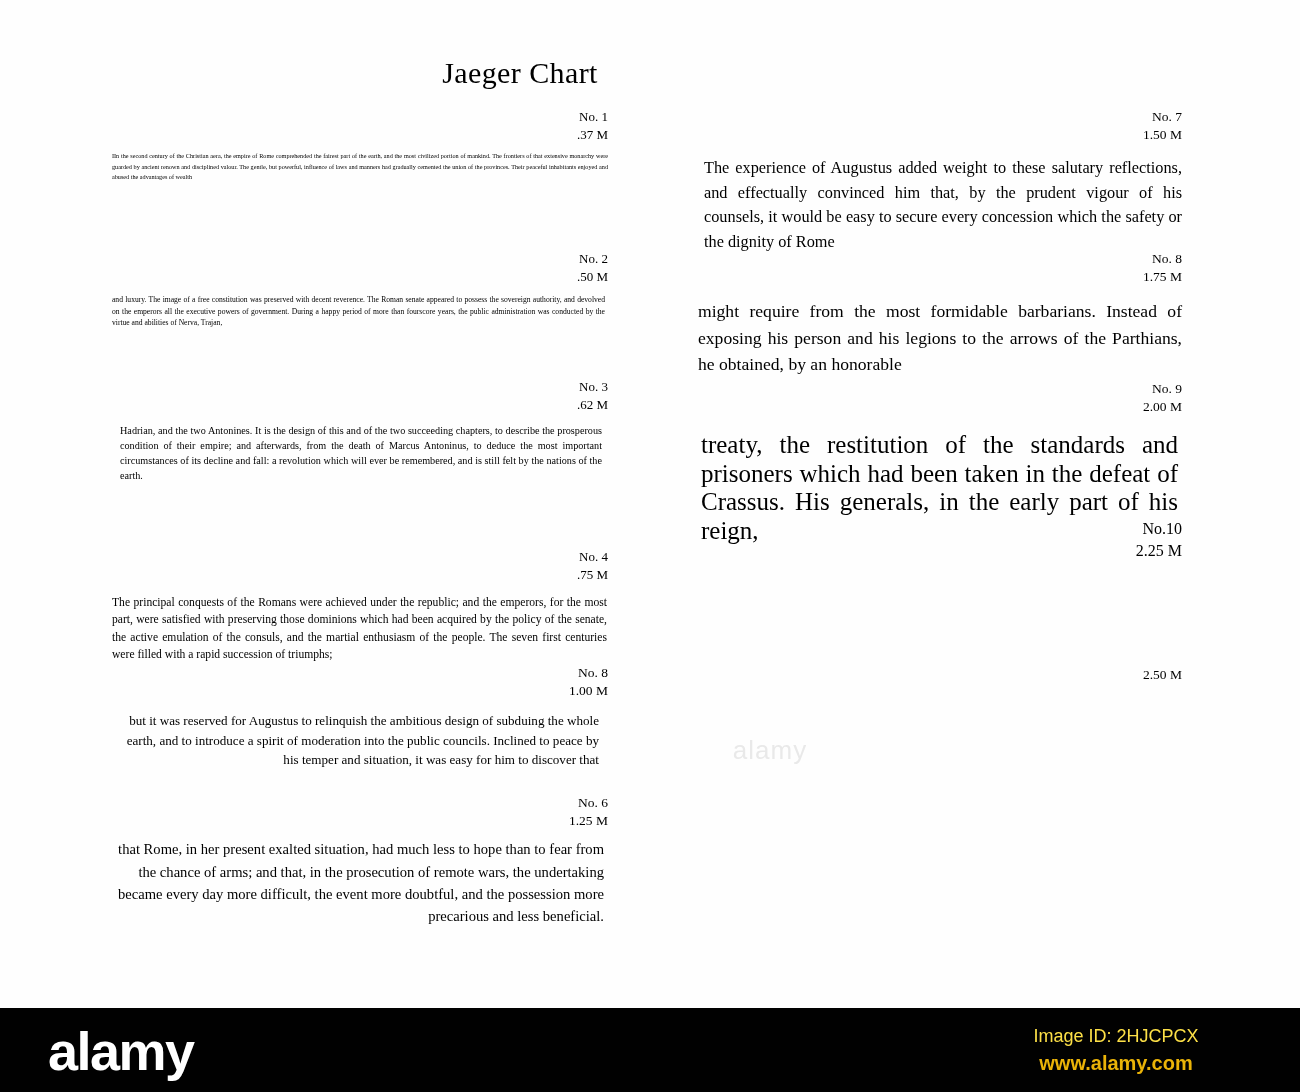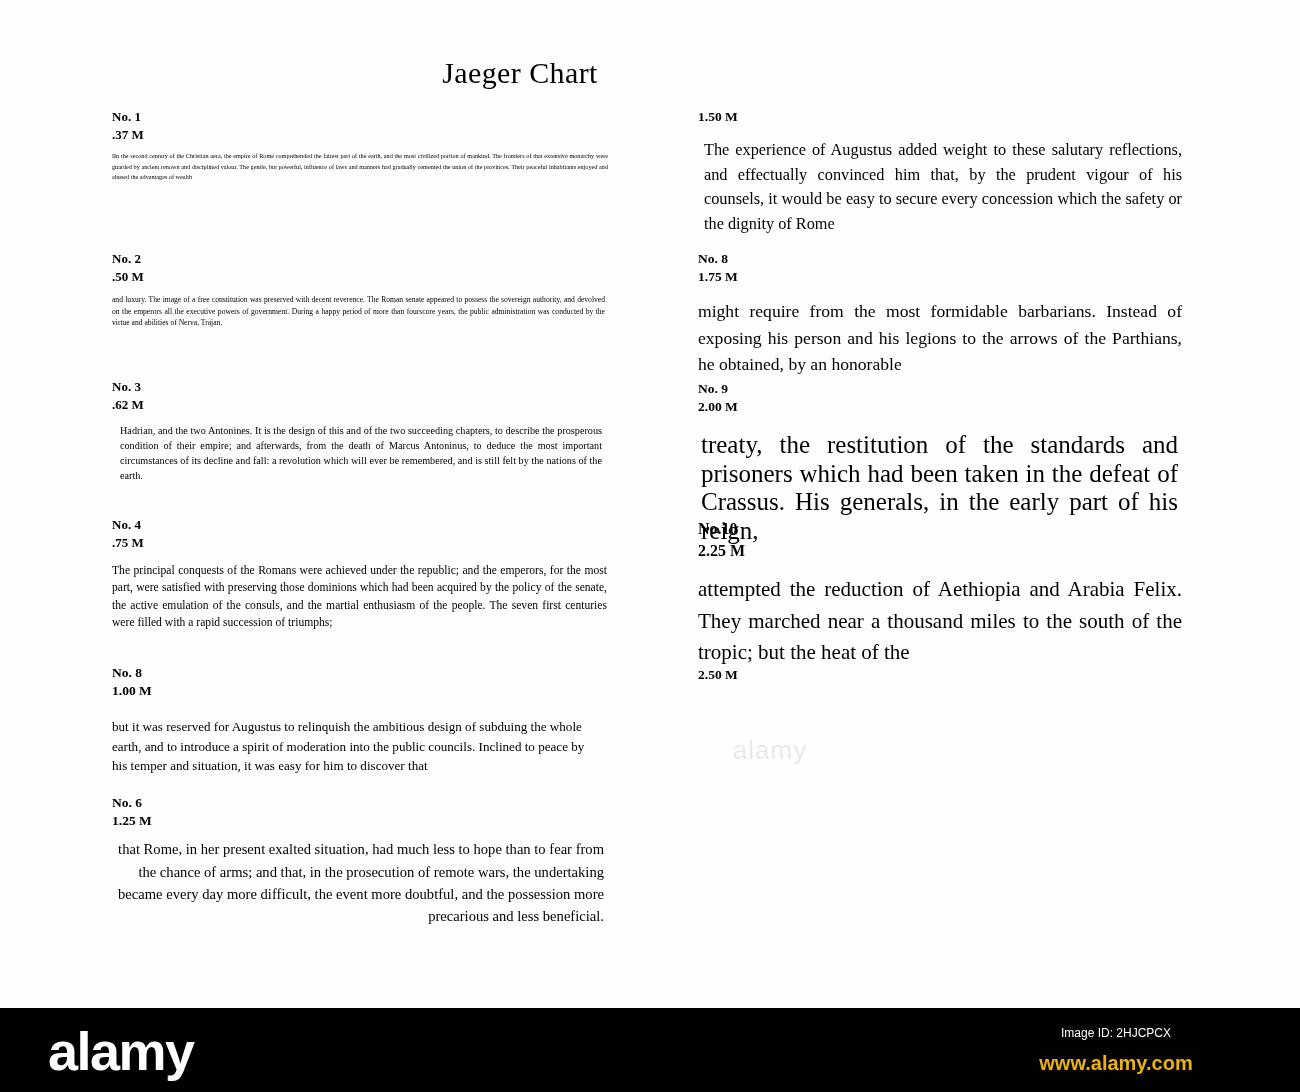--- a/index.html
+++ b/index.html
@@ -44,22 +44,22 @@
   #column-left  { left: 112px;  width: 496px; }
   #column-right { left: 698px;  width: 484px; }
 
   .jaeger-block {
     position: absolute;
     left: 0;
     width: 100%;
   }
 
   .block-heading {
-    text-align: left;
-    font-weight: bold;
+    text-align: right;
+    font-weight: normal;
     line-height: 1.35;
   }
   .block-no    { display: block; }
   .block-size  { display: block; }
 
   .block-body {
     text-align: justify;
     text-justify: inter-word;
     margin-top: 6px;
   }
@@ -88,36 +88,36 @@
   #block-3 .block-body {
     font-size: 10.2px;
     line-height: 15px;
     margin-top: 10px;
     width: 490px;
     padding-left: 8px;
     box-sizing: border-box;
   }
 
   #block-4 { top: 408px; }
-  #block-4 .block-heading { font-size: 13px; }
+  #block-4 .block-heading { font-size: 13px; margin-top: 32px; }
   #block-4 .block-body {
     font-size: 11.6px;
     line-height: 17.2px;
     margin-top: 11px;
     width: 495px;
   }
 
   #block-5 { top: 556px; }
   #block-5 .block-heading { font-size: 13.5px; }
   #block-5 .block-body {
     font-size: 13.1px;
     line-height: 19.5px;
-    margin-top: 17px;
+    margin-top: 11px;
     width: 487px;
-    text-align: left;
+    text-align: right;
   }
 
   #block-6 { top: 686px; }
   #block-6 .block-heading { font-size: 13.5px; }
   #block-6 .block-body {
     font-size: 14.6px;
     line-height: 22.3px;
     margin-top: 8px;
     width: 492px;
     text-align: right;
@@ -213,22 +213,22 @@
     line-height: 54px;
     color: #ffffff;
   }
   #footer-image-id {
     position: absolute;
     right: 34px;
     top: 18px;
     width: 300px;
     text-align: center;
     font-family: "Liberation Sans", sans-serif;
-    font-size: 12px;
-    color: #ffffff;
+    font-size: 18px;
+    color: #fde047;
   }
   #footer-url {
     position: absolute;
     right: 34px;
     top: 44px;
     width: 300px;
     text-align: center;
     font-family: "Liberation Sans", sans-serif;
     font-weight: bold;
     font-size: 20px;
@@ -291,20 +291,21 @@
       </div>
       <div class="block-body">that Rome, in her present exalted situation, had much less to hope than to fear from the chance of arms; and that, in the prosecution of remote wars, the undertaking became every day more difficult, the event more doubtful, and the possession more precarious and less beneficial.</div>
     </div>
 
   </div>
 
   <div class="column" id="column-right">
 
     <div class="jaeger-block" id="block-7">
       <div class="block-heading">
+        <span class="block-no">No. 7</span>
         <span class="block-size">1.50 M</span>
       </div>
       <div class="block-body">The experience of Augustus added weight to these salutary reflections, and effectually convinced him that, by the prudent vigour of his counsels, it would be easy to secure every concession which the safety or the dignity of Rome</div>
     </div>
 
     <div class="jaeger-block" id="block-8">
       <div class="block-heading">
         <span class="block-no">No. 8</span>
         <span class="block-size">1.75 M</span>
       </div>
@@ -317,21 +318,20 @@
         <span class="block-size">2.00 M</span>
       </div>
       <div class="block-body">treaty, the restitution of the standards and prisoners which had been taken in the defeat of Crassus. His generals, in the early part of his reign,</div>
     </div>
 
     <div class="jaeger-block" id="block-10">
       <div class="block-heading">
         <span class="block-no">No.10</span>
         <span class="block-size">2.25 M</span>
       </div>
-      <div class="block-body">attempted the reduction of Aethiopia and Arabia Felix. They marched near a thousand miles to the south of the tropic; but the heat of the</div>
     </div>
 
     <div class="jaeger-block" id="block-11">
       <div class="block-heading">
         <span class="block-size">2.50 M</span>
       </div>
     </div>
 
   </div>
 

